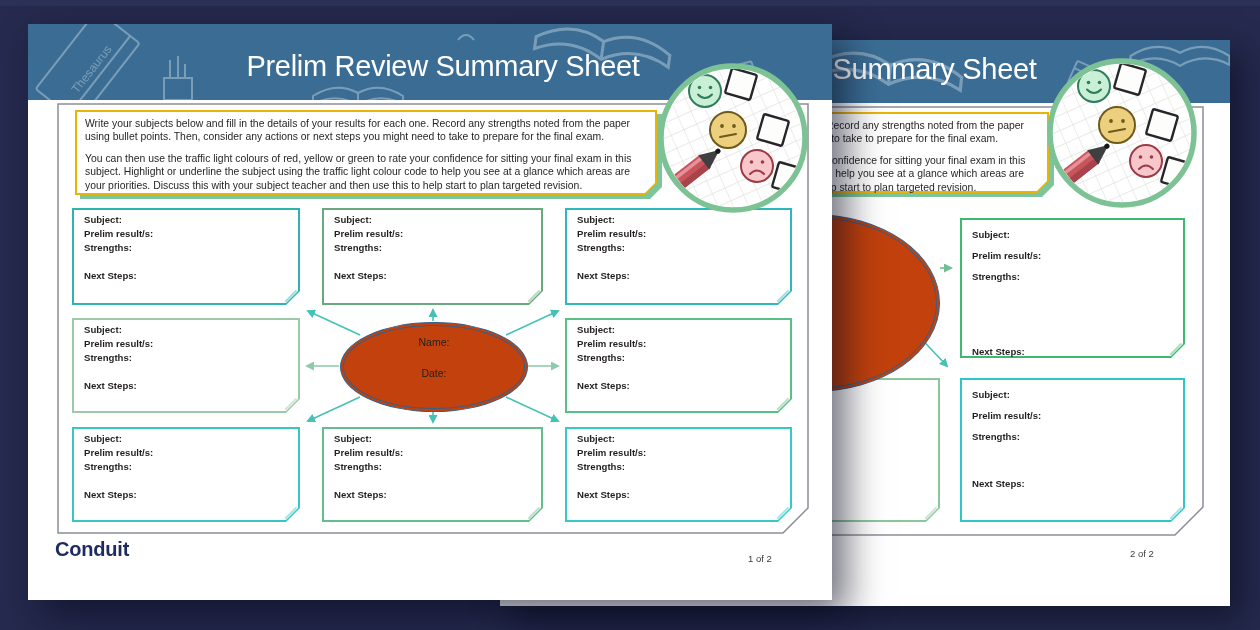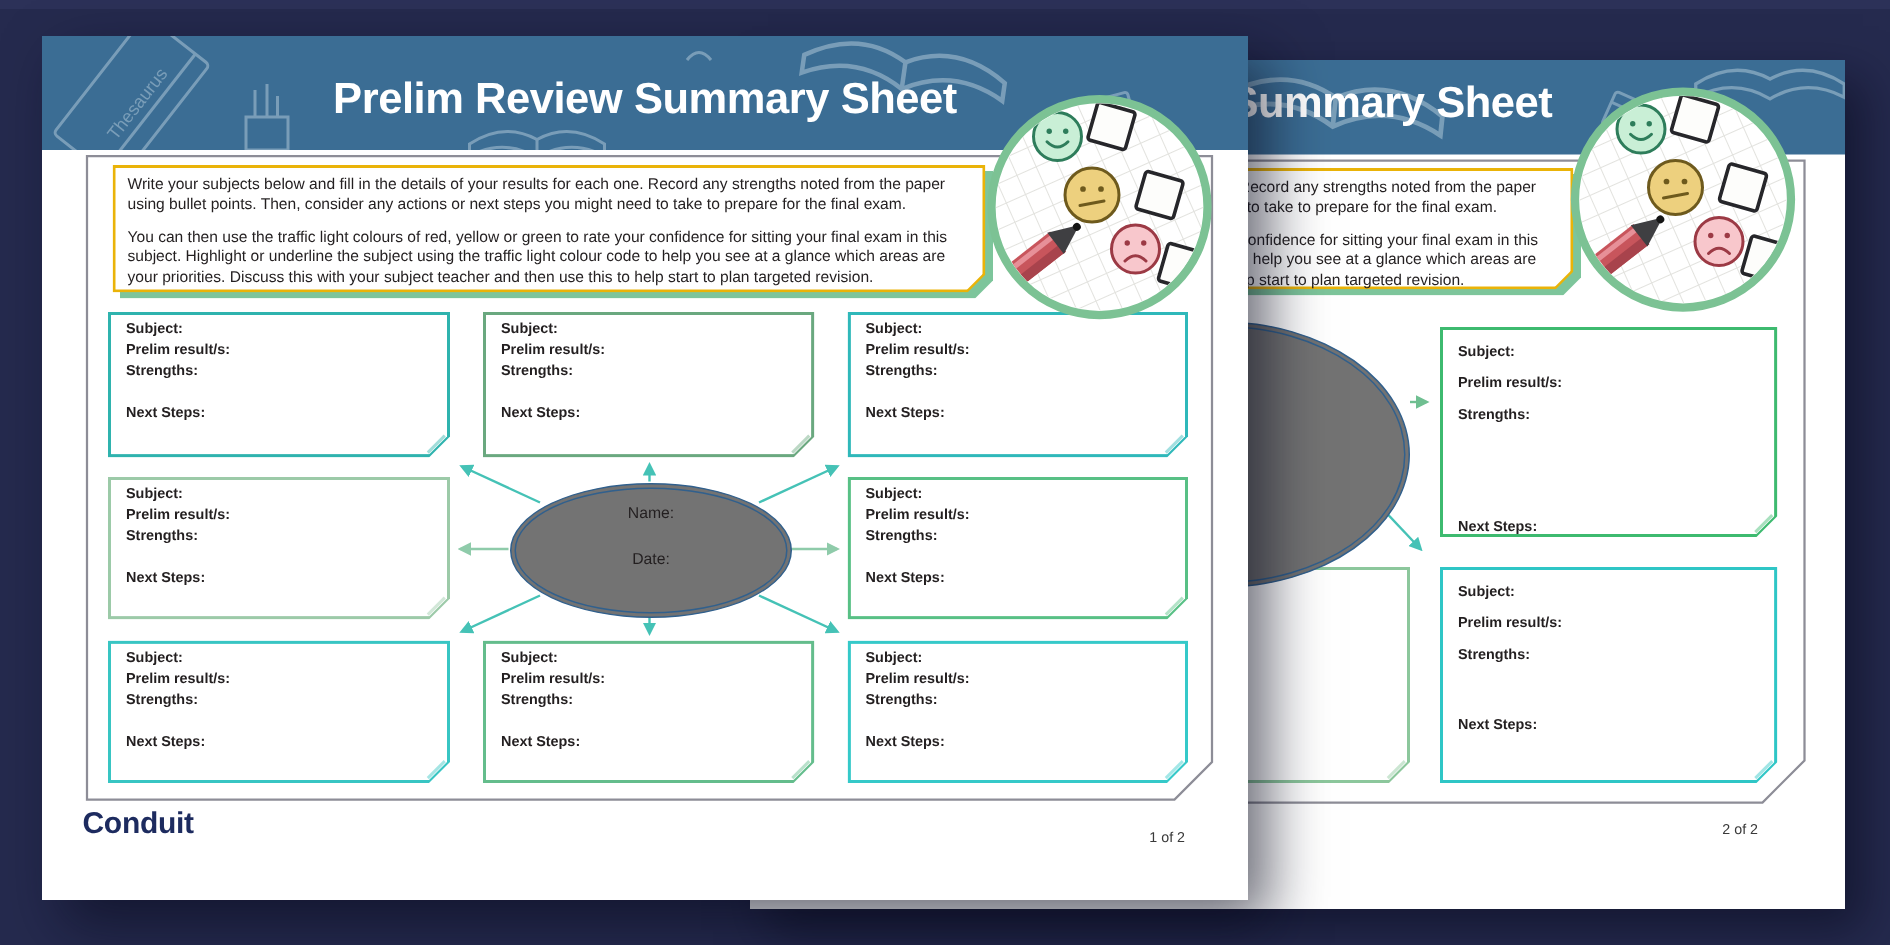--- a/index.html
+++ b/index.html
@@ -6,21 +6,21 @@
   .stage{position:relative;width:1260px;height:630px;overflow:hidden;background:#252a4e;
          font-family:"Liberation Sans",sans-serif;}
   .stage::before{content:"";position:absolute;left:0;top:0;right:0;height:6px;background:#2c3158;}
   .sheet{position:absolute;background:#ffffff;}
   #page1{left:28px;top:24px;width:804px;height:576px;z-index:2;
          box-shadow:14px 16px 36px rgba(8,10,28,.6);}
   #page2{left:500px;top:40px;width:730px;height:566px;z-index:1;overflow:hidden;
          box-shadow:12px 14px 30px rgba(8,10,28,.55);}
   .band{position:absolute;left:0;top:0;right:0;background:#3b6d94;overflow:hidden;}
   .band svg{position:absolute;left:0;top:0;}
-  .title{position:absolute;color:#ffffff;font-weight:bold;font-size:29px;letter-spacing:-.3px;white-space:nowrap;}
+  .title{position:absolute;color:#ffffff;font-weight:normal;font-size:29px;letter-spacing:-.3px;white-space:nowrap;padding-left:13px;}
   .frame{position:absolute;left:0;top:0;pointer-events:none;}
   
   .sbox{position:absolute;clip-path:polygon(0 0,100% 0,100% calc(100% - 14px),calc(100% - 14px) 100%,0 100%);
         background:currentColor;}
   .sbox .fill{position:absolute;inset:2px;background:#fff;
         clip-path:polygon(0 0,100% 0,100% calc(100% - 12px),calc(100% - 12px) 100%,0 100%);}
   .sbox .fold-line{position:absolute;width:16px;height:2.4px;right:1px;bottom:8px;
         transform:rotate(-45deg);background:currentColor;opacity:.45;}
   .labels{position:absolute;left:12px;top:5px;right:6px;color:#231f20;}
   .lbl{font-size:9.6px;font-weight:bold;line-height:14px;}
@@ -34,28 +34,28 @@
   .ibox-shadow{position:absolute;background:#7dc59b;
         clip-path:polygon(0 0,100% 0,100% calc(100% - 12px),calc(100% - 12px) 100%,0 100%);}
   .ibox{position:absolute;background:#eab308;
         clip-path:polygon(0 0,100% 0,100% calc(100% - 12px),calc(100% - 12px) 100%,0 100%);}
   .ibox .fill{position:absolute;inset:1.6px;background:#fff;
         clip-path:polygon(0 0,100% 0,100% calc(100% - 11px),calc(100% - 11px) 100%,0 100%);}
   .ibox .itext{position:absolute;left:10px;top:7px;right:8px;color:#231f20;
         font-size:10.4px;line-height:13.4px;}
   .ibox .itext p{margin:0 0 8px 0;}
   
-  .oval{position:absolute;border:1.6px solid #31608d;border-radius:50%;background:#737373;
+  .oval{position:absolute;border:1.6px solid #31608d;border-radius:50%;background:#c2410c;
         text-align:center;color:#231f20;z-index:6;}
   .oval::after{content:"";position:absolute;inset:2.2px;border:1.4px solid #31608d;border-radius:50%;}
   .oval .ov-name,.oval .ov-date{position:absolute;left:0;right:0;font-size:10.5px;}
   .arrows{position:absolute;left:0;top:0;z-index:5;pointer-events:none;}
   .faces{position:absolute;z-index:8;}
   .footer-brand{position:absolute;font-size:20px;font-weight:bold;color:#1d2b5f;letter-spacing:-.2px;}
-  .page-num{position:absolute;font-size:9.5px;color:#3a3a3a;text-align:right;width:60px;}
+  .page-num{position:absolute;font-size:9.5px;color:#3a3a3a;text-align:center;width:60px;}
   .z3{z-index:3}.z4{z-index:4}.z5{z-index:5}
 </style>
 </head>
 <body>
 
 <div class="stage">
 
   <div class="sheet" id="page2">
     <div class="band" style="height:63px;">
       <svg width="730" height="63" fill="none" stroke="#c6d9e5" stroke-width="2" opacity="0.45">

